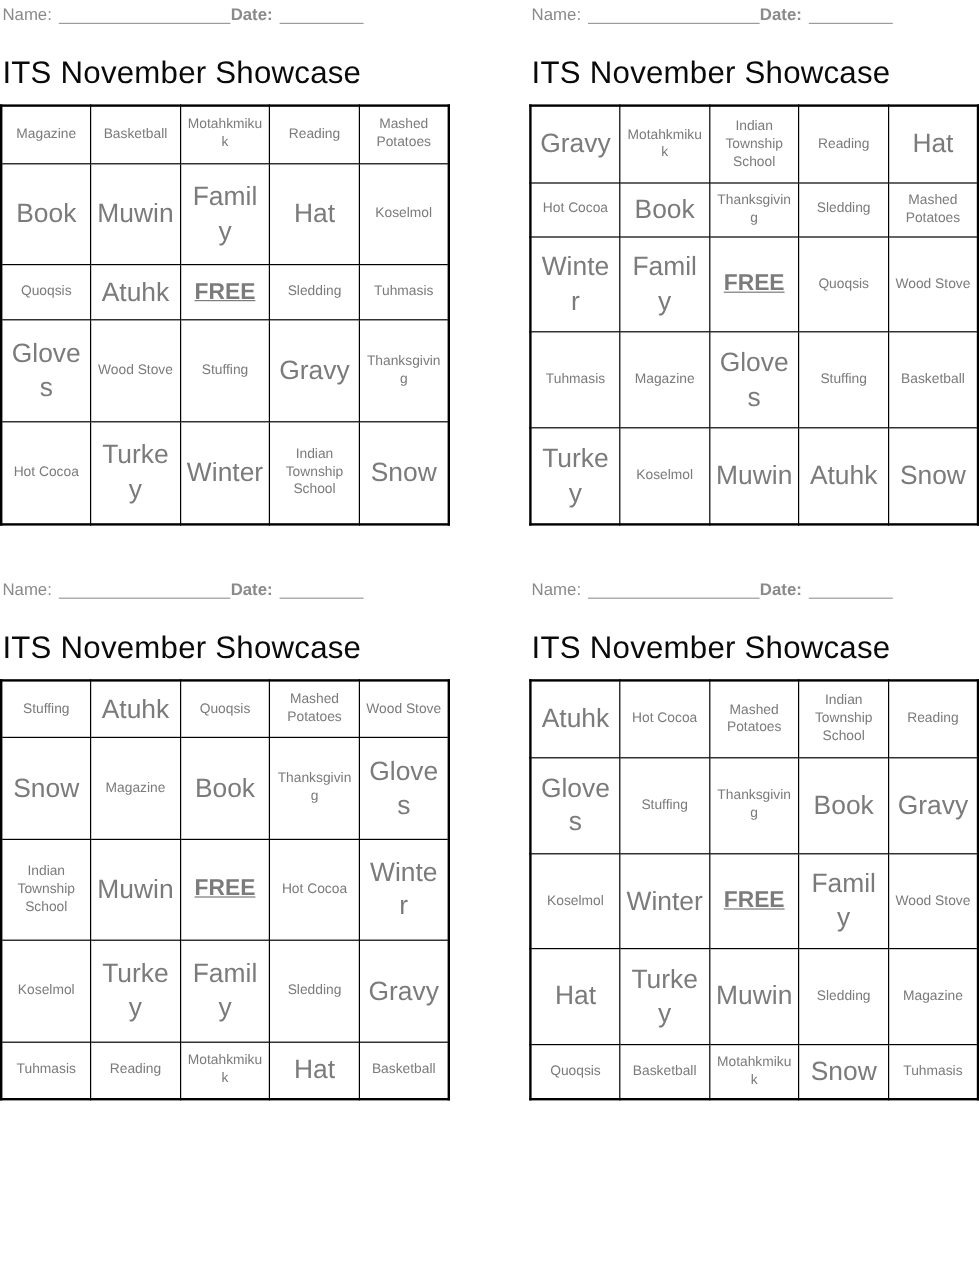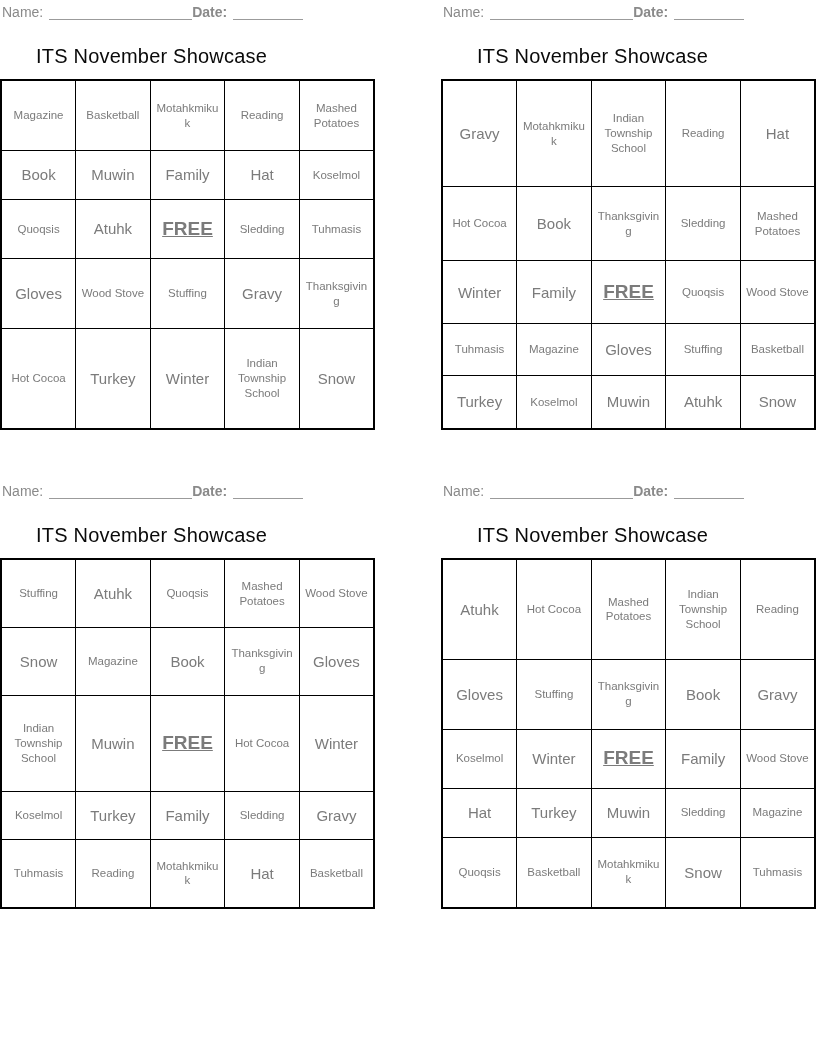--- a/index.html
+++ b/index.html
@@ -36,21 +36,21 @@
     height: 13px;
     border-bottom: 1px solid #9b9b9b;
   }
   .name-line { width: 168px; margin-left: 6px; }
   .date-line { width: 82px;  margin-left: 6px; }
   .date-label { margin-left: auto; font-weight: bold; }
 
   .card-title {
     margin: 25px 0 0 0;
     text-align: center;
-    font-size: 20px;
+    font-size: 26px;
     font-weight: 400;
     color: #0a0a0a;
     letter-spacing: 0.2px;
   }
 
   table.grid {
     margin-top: 11px;
     width: 375px;
     height: 351px;
     border-collapse: collapse;
@@ -60,21 +60,21 @@
   table.grid td {
     border: 1px solid #000000;
     text-align: center;
     vertical-align: middle;
     color: #7b7b7b;
     padding: 2px 5px;
     line-height: 1.3;
     word-wrap: break-word;
   }
   td.small { font-size: 11.5px; }
-  td.big   { font-size: 15px; }
+  td.big   { font-size: 22px; }
   td.free  {
     font-size: 19px;
     font-weight: 700;
     text-decoration: underline;
     color: #6e6e6e;
     margin-top: 16px;
   }
 </style>
 </head>
 <body>

